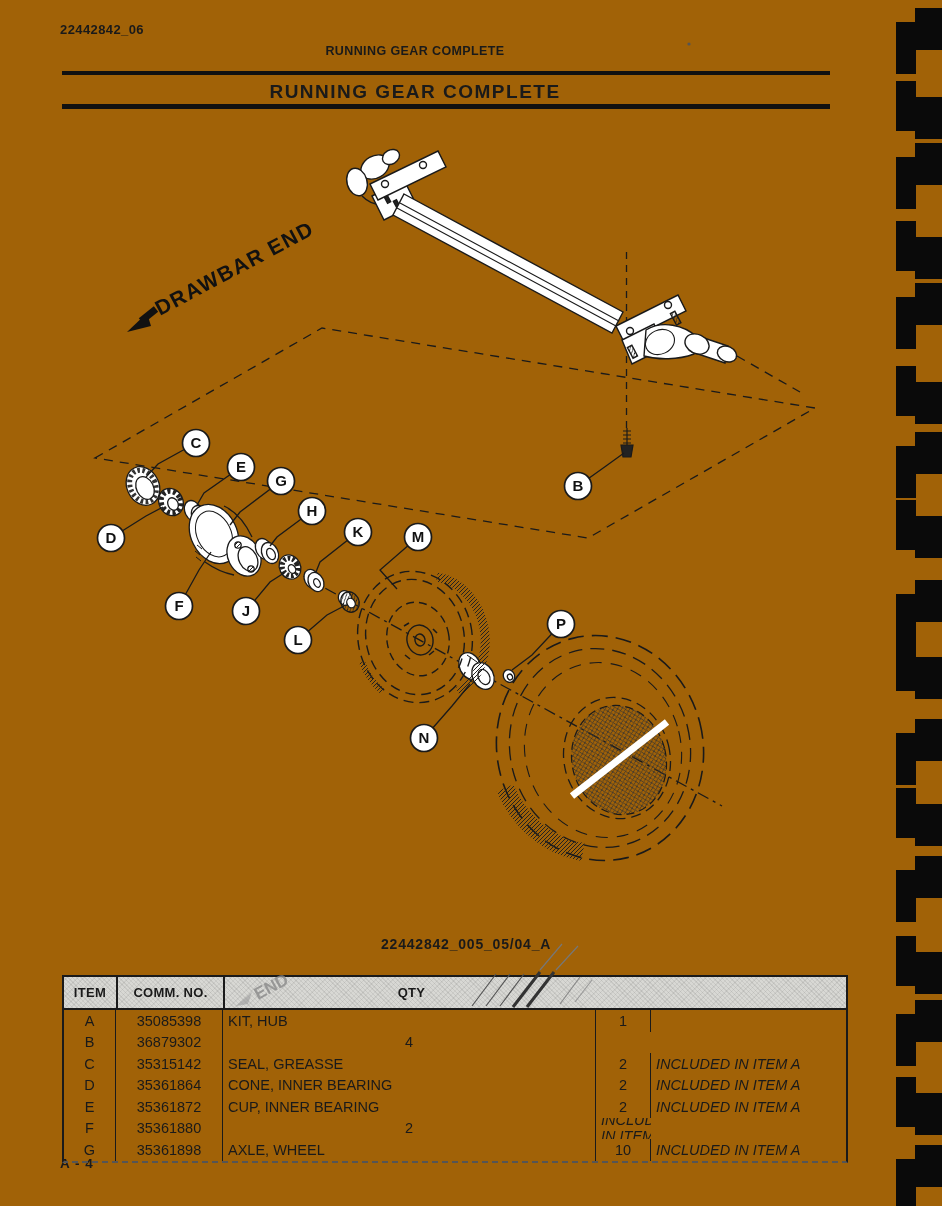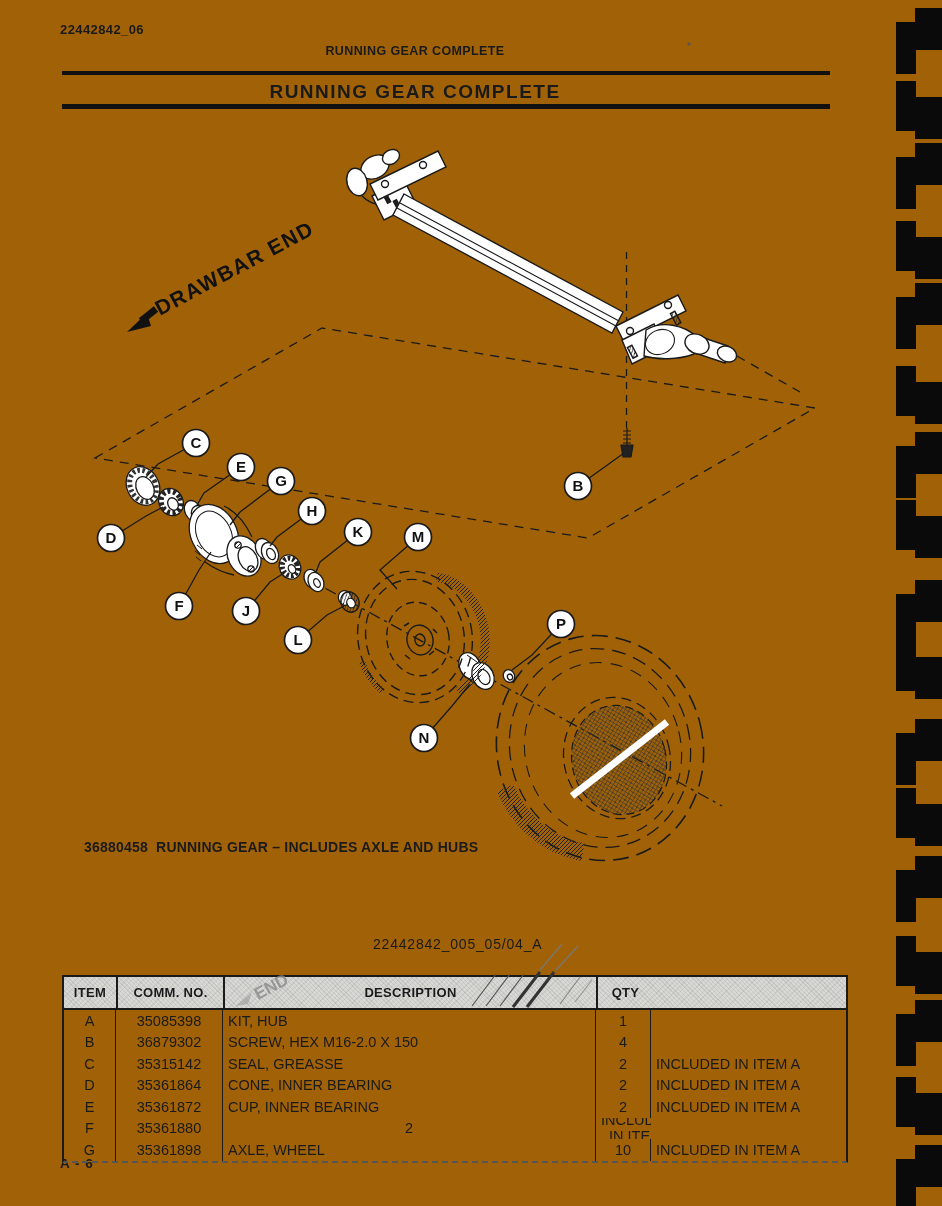--- a/index.html
+++ b/index.html
@@ -7,82 +7,80 @@
         font-family:"Liberation Sans", sans-serif;color:#1a1a1a;}
   .abs{position:absolute;}
   
   .doc-number{left:60px;top:22px;font-size:13px;font-weight:bold;letter-spacing:.4px;}
   .running-header{left:0;top:44px;width:830px;text-align:center;font-size:12.5px;font-weight:bold;letter-spacing:.4px;}
   .rule{left:62px;width:768px;background:#111;}
   .rule1{top:71px;height:3.5px;}
   .rule2{top:104px;height:4.5px;}
   .page-title{left:0;top:81px;width:830px;text-align:center;font-size:19px;font-weight:bold;letter-spacing:1.5px;}
   .caption{left:84px;top:838px;font-size:14px;font-weight:bold;letter-spacing:.2px;line-height:18px;white-space:pre;}
-  .figure-ref{left:373px;top:936px;font-size:14px;font-weight:normal;letter-spacing:.8px;}
+  .figure-ref{left:381px;top:936px;font-size:14px;font-weight:bold;letter-spacing:.8px;}
   .page-number{left:60px;top:1156px;font-size:13.5px;font-weight:bold;letter-spacing:1px;}
   
   .parts-table{left:62px;top:935px;width:786px;z-index:1;margin-top:40px;}
   .pt-header{display:grid;grid-template-columns:54px 107px 373px 55px 193px;height:35px;
              border:2px solid #1a1a1a;box-sizing:border-box;
              background-color:#d8d8d4;
              background-image:repeating-linear-gradient(45deg, rgba(40,40,40,.09) 0 1px, transparent 1px 3px),
                               repeating-linear-gradient(-45deg, rgba(40,40,40,.07) 0 1px, transparent 1px 4px);}
   .pt-header .cell{display:flex;align-items:center;justify-content:center;font-size:13px;font-weight:bold;
                    letter-spacing:.3px;border-right:2px solid #1a1a1a;box-sizing:border-box;}
   .pt-header .cell:last-child{border-right:none;}
   .pt-body{border-left:2px solid #1a1a1a;border-right:2px solid #1a1a1a;border-bottom:2px dashed #555;box-sizing:border-box;}
   .pt-row{display:grid;grid-template-columns:52px 107px 373px 55px 191px;height:21.5px;}
   .pt-row .cell{display:flex;align-items:center;font-size:14.5px;border-right:1.5px solid #1a1a1a;box-sizing:border-box;overflow:hidden;}
-  .pt-row .cell:last-child{border-right:none;}
+  .pt-row .cell:last-child{border-right:none;font-style:italic;}
   .pt-row .c-item,.pt-row .c-comm,.pt-row .c-qty{justify-content:center;}
-  .pt-row .c-desc,.pt-row .c-notes{justify-content:flex-start;padding-left:5px;text-align:right;}
+  .pt-row .c-desc,.pt-row .c-notes{justify-content:flex-start;padding-left:5px;}
   
   #diagram{left:0;top:0;z-index:5;pointer-events:none;}
   #diagram text{font-family:"Liberation Sans", sans-serif;}
   .callout-letter{font-size:15px;font-weight:bold;fill:#111;}
   .drawbar-text{font-size:21px;font-weight:bold;letter-spacing:1.5px;fill:#111;}
   .ghost-end{font-size:17px;font-weight:bold;fill:#8a8a8a;opacity:.8;}
   
   .binder-mark{position:absolute;background:#0a0a0a;z-index:2;}
 </style>
 </head>
 <body>
 
 <div id="page">
 
   <div class="abs doc-number">22442842_06</div>
   <div class="abs running-header">RUNNING GEAR COMPLETE</div>
   <div class="abs rule rule1"></div>
   <div class="abs page-title">RUNNING GEAR COMPLETE</div>
   <div class="abs rule rule2"></div>
 
-  <div class="abs caption"><span>36880458  RUNNING GEAR – INCLUDES AXLE AND HUBS</span><br>
+  <div class="abs caption"><br>
   </div>
   <div class="abs figure-ref">22442842_005_05/04_A</div>
-  <div class="abs page-number">A - 6</div>
+  <div class="abs page-number">A - 4</div>
 
   <div class="abs parts-table">
     <div class="pt-header">
       <div class="cell">ITEM</div>
       <div class="cell">COMM. NO.</div>
-      <div class="cell">DESCRIPTION</div>
       <div class="cell">QTY</div>
     </div>
     <div class="pt-body" id="pt-body">
         <div class="pt-row">
           <div class="cell c-item">A</div>
           <div class="cell c-comm">35085398</div>
           <div class="cell c-desc">KIT, HUB</div>
           <div class="cell c-qty">1</div>
           <div class="cell c-notes"></div>
         </div>
         <div class="pt-row">
           <div class="cell c-item">B</div>
           <div class="cell c-comm">36879302</div>
-          <div class="cell c-desc">SCREW, HEX M16-2.0 X 150</div>
           <div class="cell c-qty">4</div>
           <div class="cell c-notes"></div>
         </div>
         <div class="pt-row">
           <div class="cell c-item">C</div>
           <div class="cell c-comm">35315142</div>
           <div class="cell c-desc">SEAL, GREASSE</div>
           <div class="cell c-qty">2</div>
           <div class="cell c-notes">INCLUDED IN ITEM A</div>
         </div>

